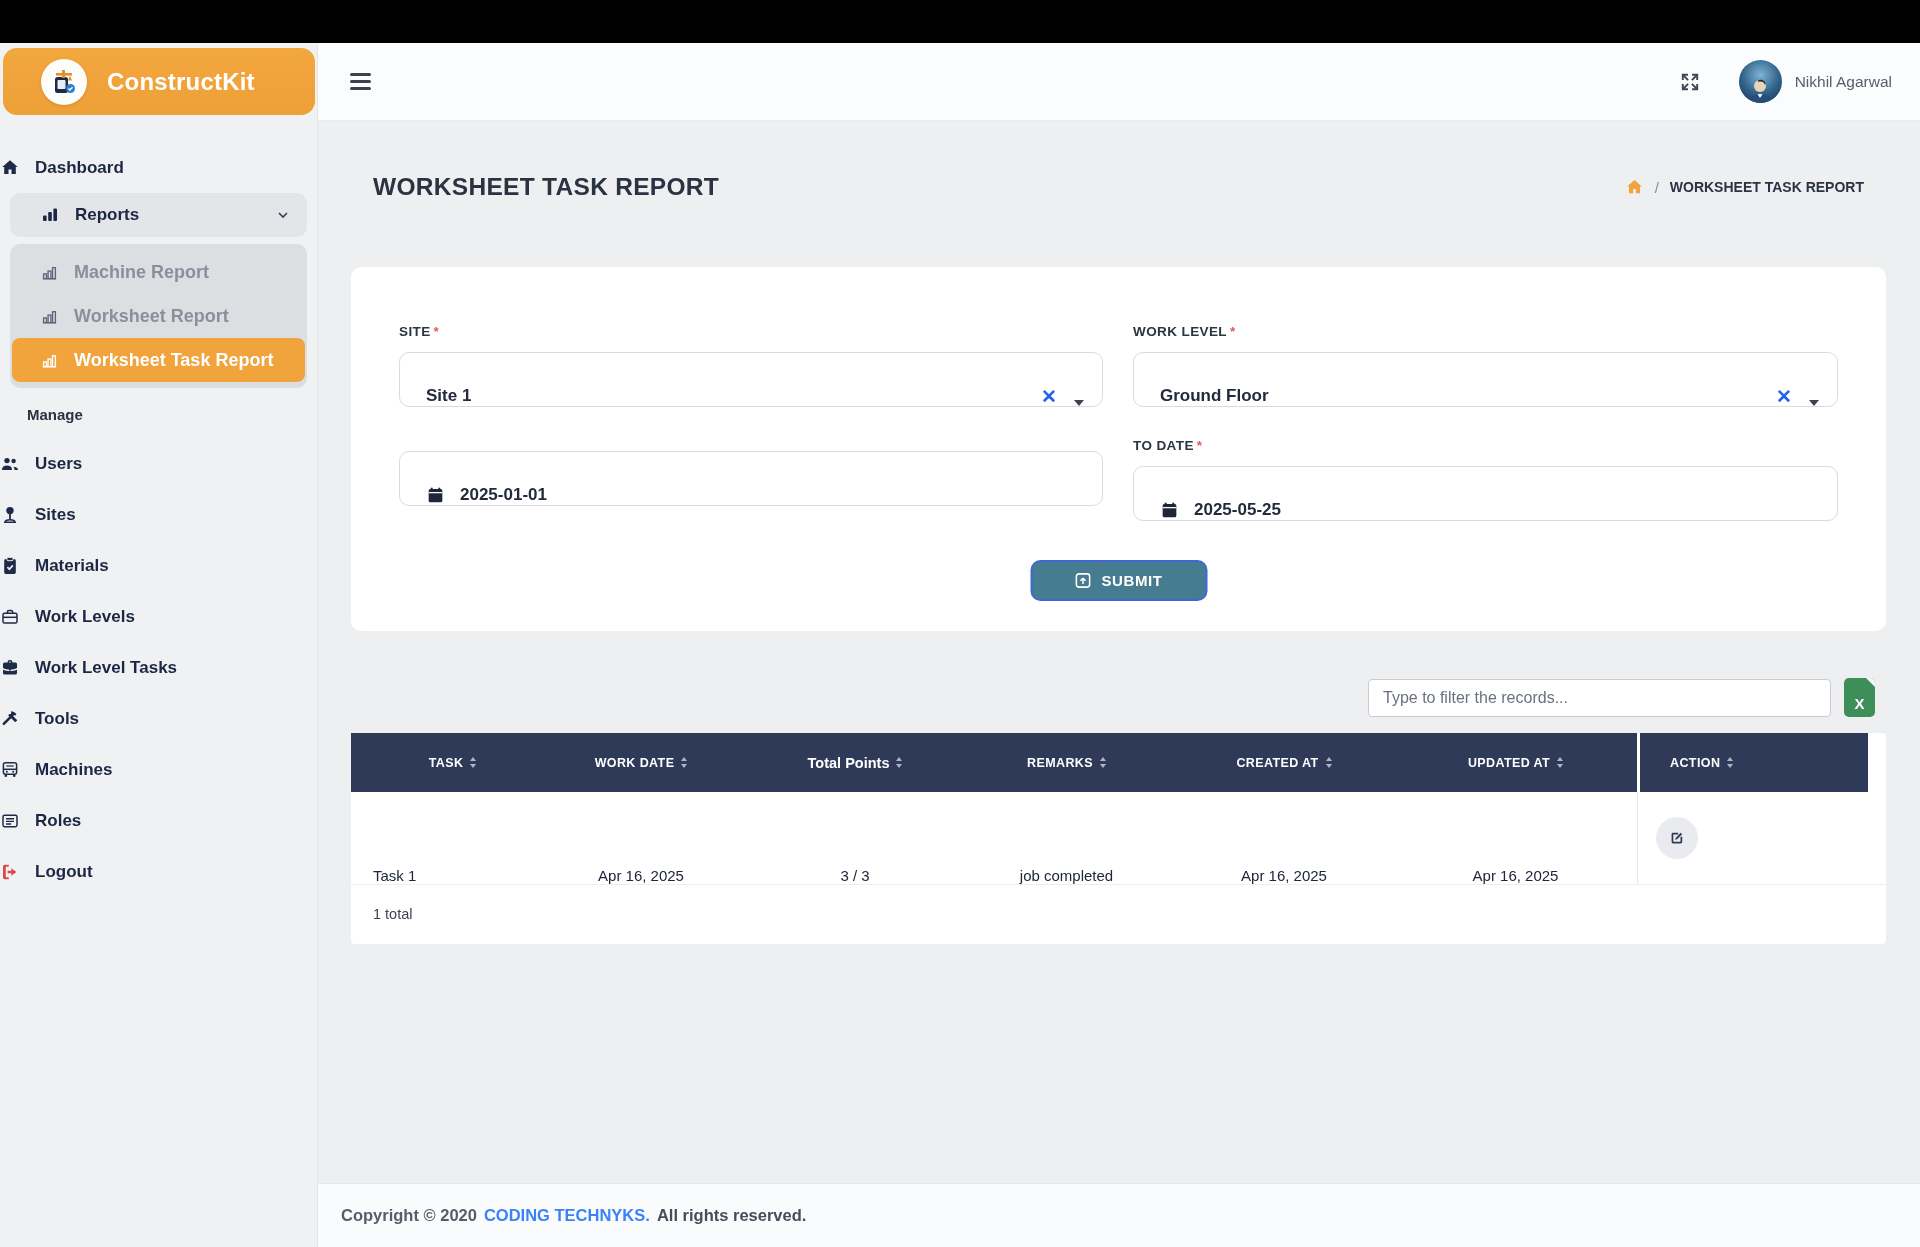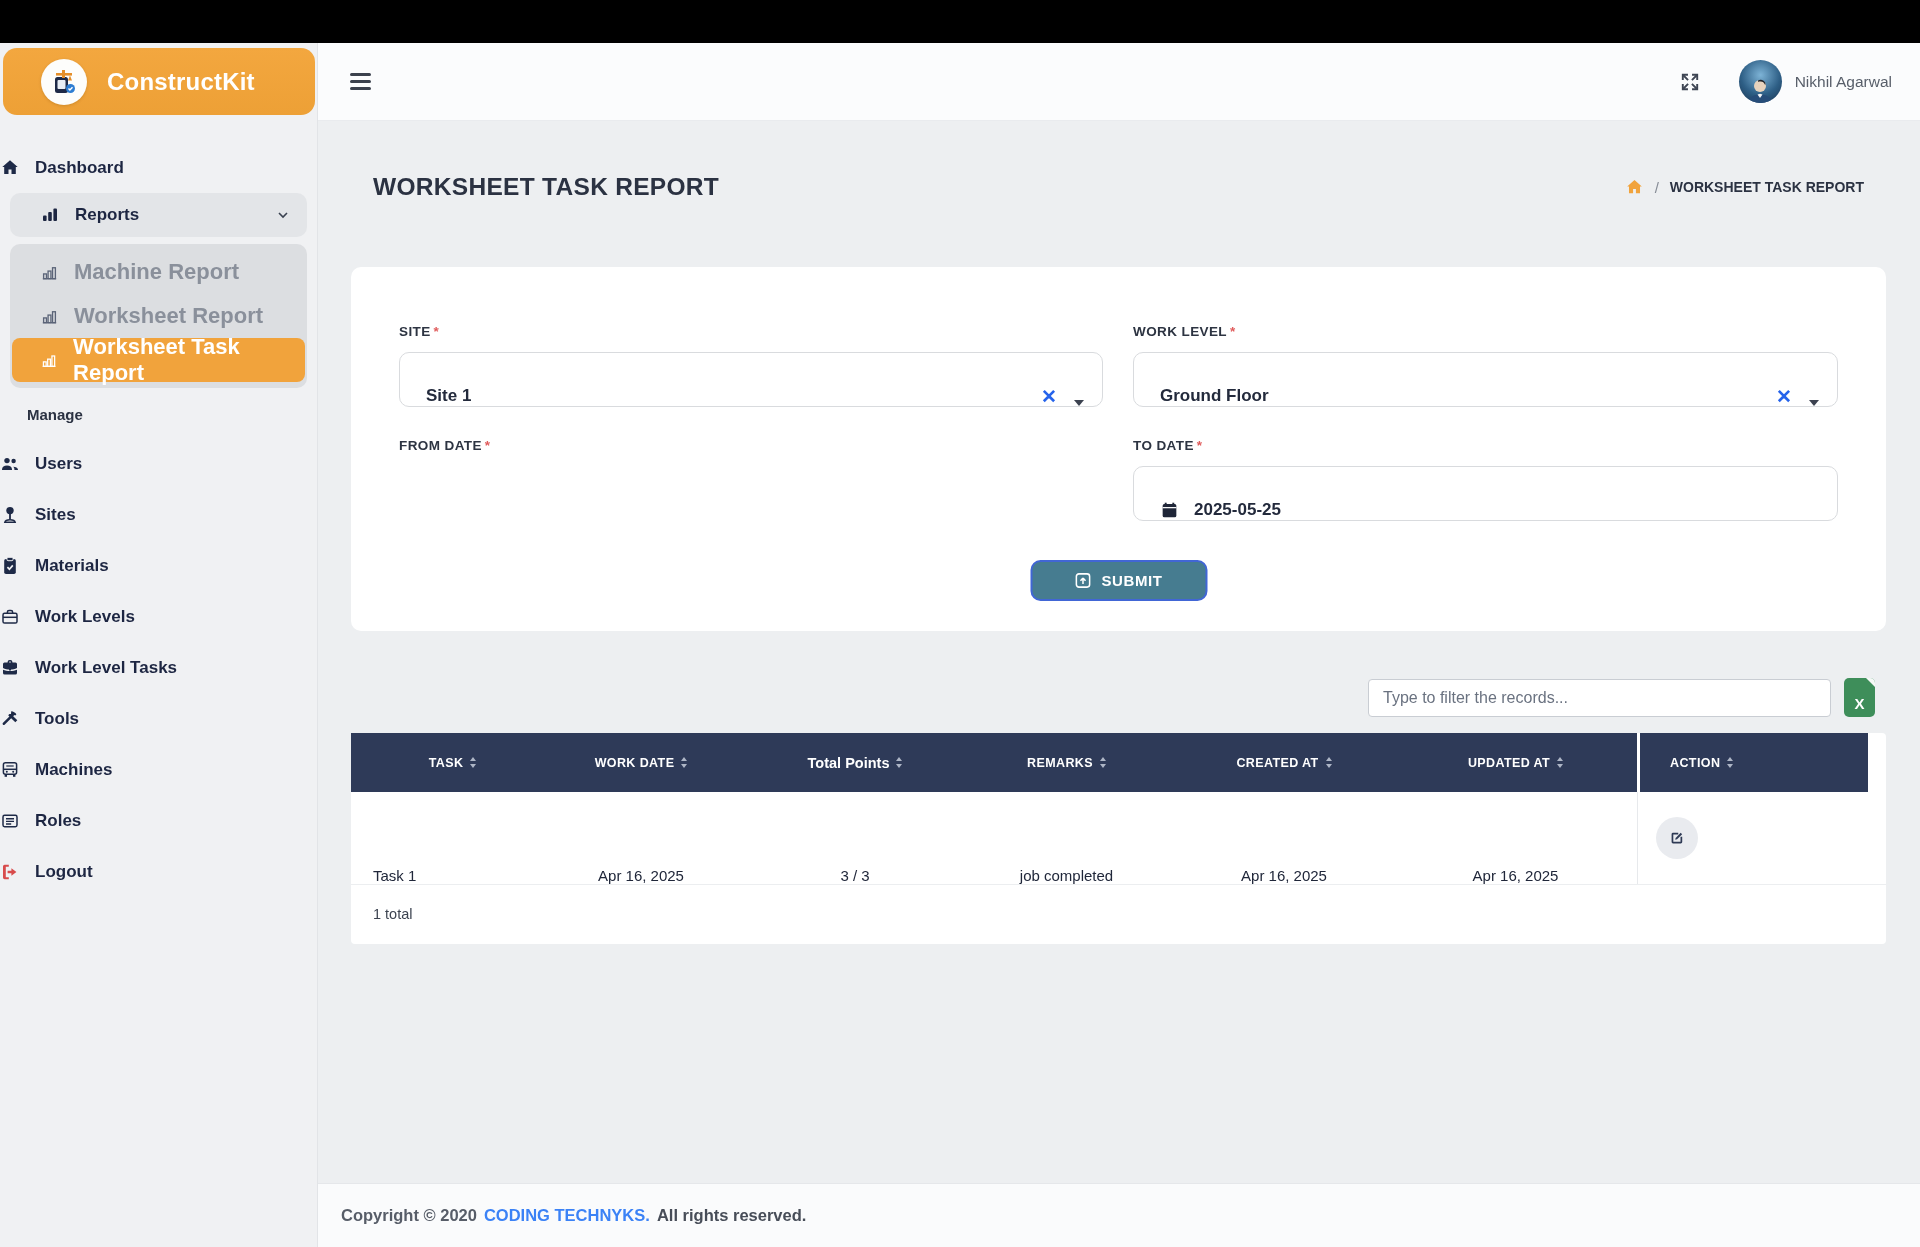--- a/index.html
+++ b/index.html
@@ -19,21 +19,21 @@
 
   .nav { padding-top:33px; }
   .nav-item { display:flex; align-items:flex-end; height:30px; gap:15px;
     font-size:17px; font-weight:600; color:#1d2642; cursor:pointer; }
   .nav-item .ic { color:#1e2a47; }
   .nav-group-head { margin:15px 10px 0 10px; height:44px; border-radius:10px; background:#e3e5e8;
     display:flex; align-items:center; padding-left:30px; gap:15px; font-size:17px; font-weight:600; color:#1d2642; cursor:pointer; }
   .chev { margin-left:auto; margin-right:16px; }
   .submenu { margin:7px 10px 0 10px; border-radius:10px; background:#dcdee1; padding:6px 0; }
   .sub-item { display:flex; align-items:center; height:44px; padding-left:30px; gap:15px;
-    color:#8a909b; font-weight:600; font-size:22px; cursor:pointer; }
+    color:#8a909b; font-weight:600; font-size:18px; cursor:pointer; }
   .sub-item.active { margin:0 2px; border-radius:8px; background:#f1a33c; color:#fff; padding-left:28px; }
   .nav-section { margin:18px 0 0 27px; font-size:15px; font-weight:600; color:#2b3242; }
   .nav-list .nav-item { margin-top:21px; }
   .ic { width:20px; height:20px; flex:0 0 auto; }
   .ic-sm { width:19px; height:19px; }
 
   
   .header { position:absolute; left:318px; top:43px; right:0; height:78px; background:#fbfcfd;
     border-bottom:1px solid #e9ebee; display:flex; align-items:center; padding:0 28px 0 32px; }
   .hamburger { display:flex; flex-direction:column; gap:4px; cursor:pointer; }
@@ -317,21 +317,29 @@
       <div class="field f-wl">
         <div class="f-label"><span>WORK LEVEL</span><span class="req">*</span></div>
         <div class="control">
           <span>Ground Floor</span>
           <span class="clear-x">✕</span>
           <span class="caret"></span>
         </div>
       </div>
 
       <div class="field f-from">
-        <div class="f-label"><span>FROM DATE</span><span class="req">*</span></div>
+        <div class="control date-box">
+          <svg class="cal-ic" viewBox="0 0 20 20" fill="currentColor">
+              <rect x="5" y="1.8" width="2" height="2.6"></rect>
+              <rect x="13" y="1.8" width="2" height="2.6"></rect>
+              <rect x="2.8" y="3.2" width="14.4" height="14" rx="1.8"></rect>
+              <path d="M2.8 7h14.4" stroke="#fff" stroke-width="1.3"></path>
+            </svg>
+          <span>2025-01-01</span>
+        </div>
       </div>
 
       <div class="field f-to">
         <div class="f-label"><span>TO DATE</span><span class="req">*</span></div>
         <div class="control date-box">
           <svg class="cal-ic" viewBox="0 0 20 20" fill="currentColor">
               <rect x="5" y="1.8" width="2" height="2.6"></rect>
               <rect x="13" y="1.8" width="2" height="2.6"></rect>
               <rect x="2.8" y="3.2" width="14.4" height="14" rx="1.8"></rect>
               <path d="M2.8 7h14.4" stroke="#fff" stroke-width="1.3"></path>

